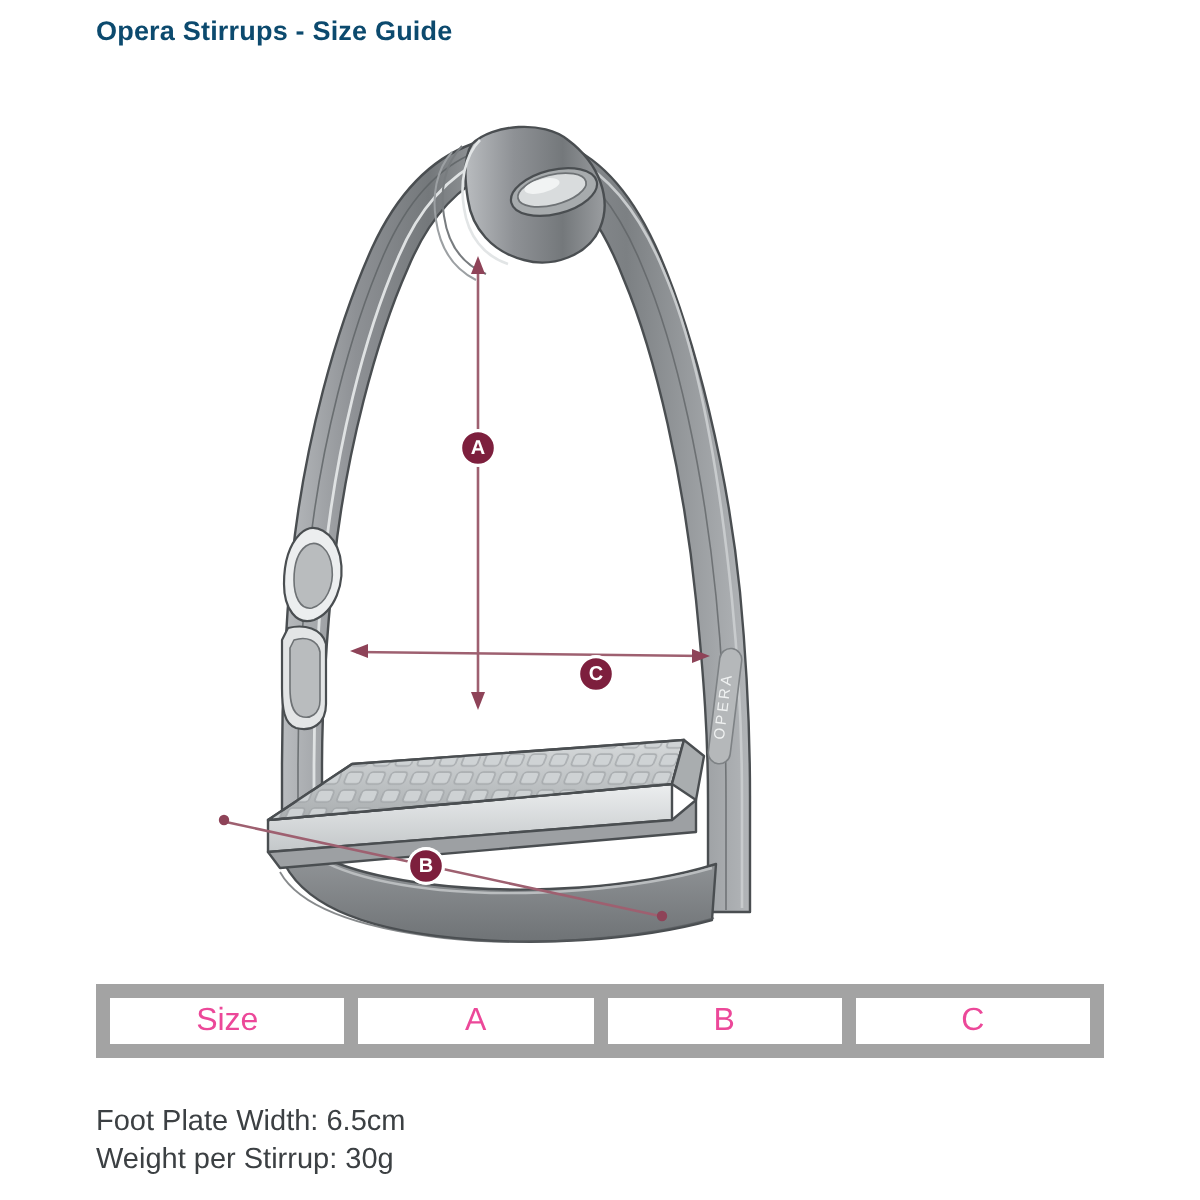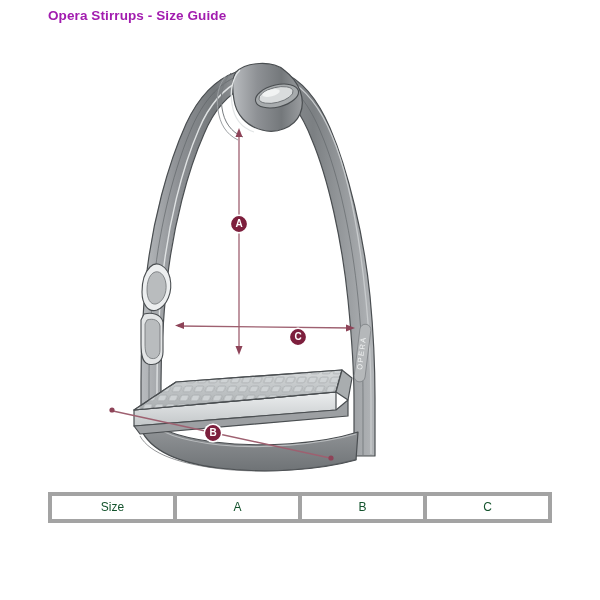--- a/index.html
+++ b/index.html
@@ -23,21 +23,21 @@
   }
 
   
   .title {
     position: absolute;
     left: 48px;
     top: 8px;
     font-size: 13.5px;
     font-weight: bold;
     letter-spacing: 0.1px;
-    color: #a21caf;
+    color: #0c4a6e;
     white-space: nowrap;
   }
 
   
   .diagram {
     position: absolute;
     left: 0px;
     top: 52px;
     width: 600px;
     height: 430px;
@@ -49,24 +49,24 @@
   
   .size-table {
     position: absolute;
     left: 48px;
     top: 492px;
     width: 504px;
     border-collapse: collapse;
     table-layout: fixed;
   }
   .size-table td {
-    border: 4px solid #a3a3a3;
+    border: 7px solid #a3a3a3;
     text-align: center;
-    font-size: 12px;
-    color: #14532d;
+    font-size: 16px;
+    color: #ec4899;
     height: 22px;
     line-height: 22px;
     padding: 0;
     font-family: "Liberation Sans", sans-serif;
   }
   .size-table tr.head td { height: 23px; line-height: 23px; }
 
   
   .notes {
     position: absolute;
@@ -224,14 +224,18 @@
     <tbody>
       <tr class="head">
         <td>Size</td>
         <td>A</td>
         <td>B</td>
         <td>C</td>
       </tr>
     </tbody>
   </table>
 
+  <div class="notes">
+    <div>Foot Plate Width: 6.5cm</div>
+    <div>Weight per Stirrup: 30g</div>
+  </div>
 
 </div>
 
 </body></html>

